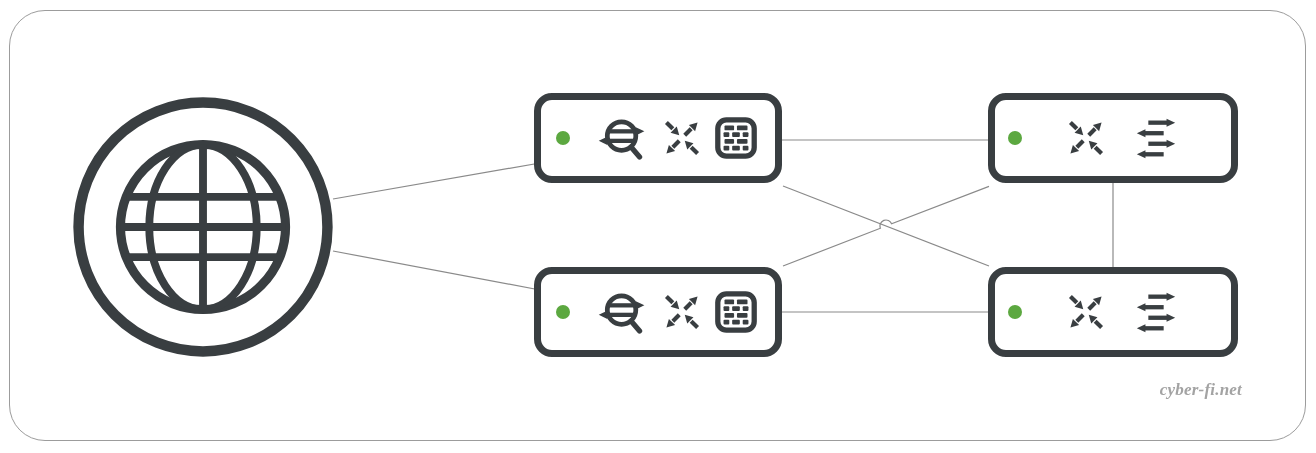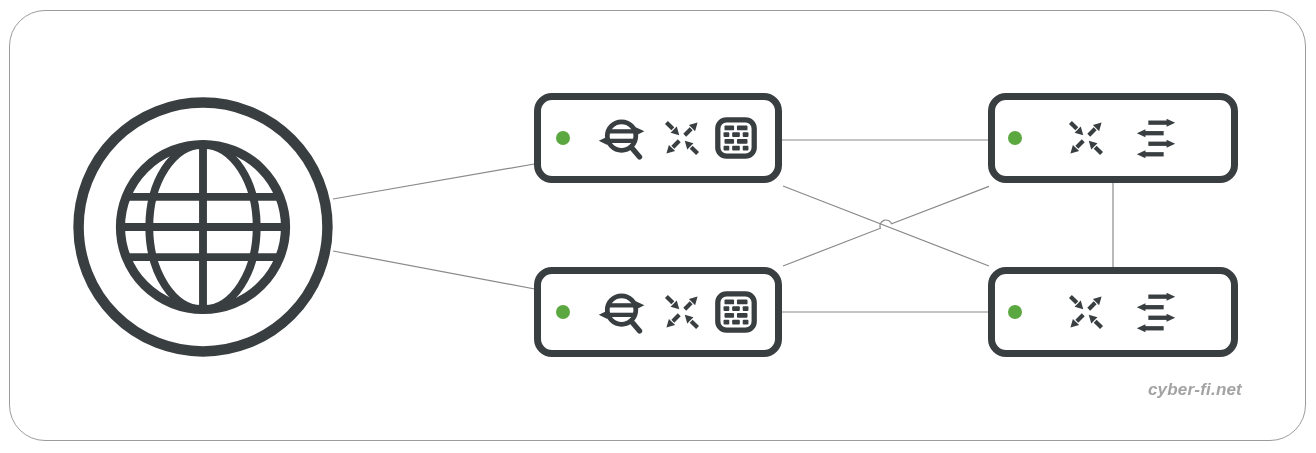--- a/index.html
+++ b/index.html
@@ -2,21 +2,21 @@
 <html><head>
 <meta charset="utf-8">
 <style>
   html, body { margin: 0; padding: 0; background: #ffffff; }
   .canvas {
     position: relative;
     width: 1316px;
     height: 453px;
     background: #ffffff;
     overflow: hidden;
-    font-family: Liberation Sans, sans-serif;
+    font-family: Liberation Serif, serif;
   }
   .frame {
     position: absolute;
     left: 9px; top: 10px;
     width: 1295px; height: 429px;
     border: 1.5px solid #9c9c9c;
     border-radius: 36px;
     z-index: 0;
   }
   .links-layer {

